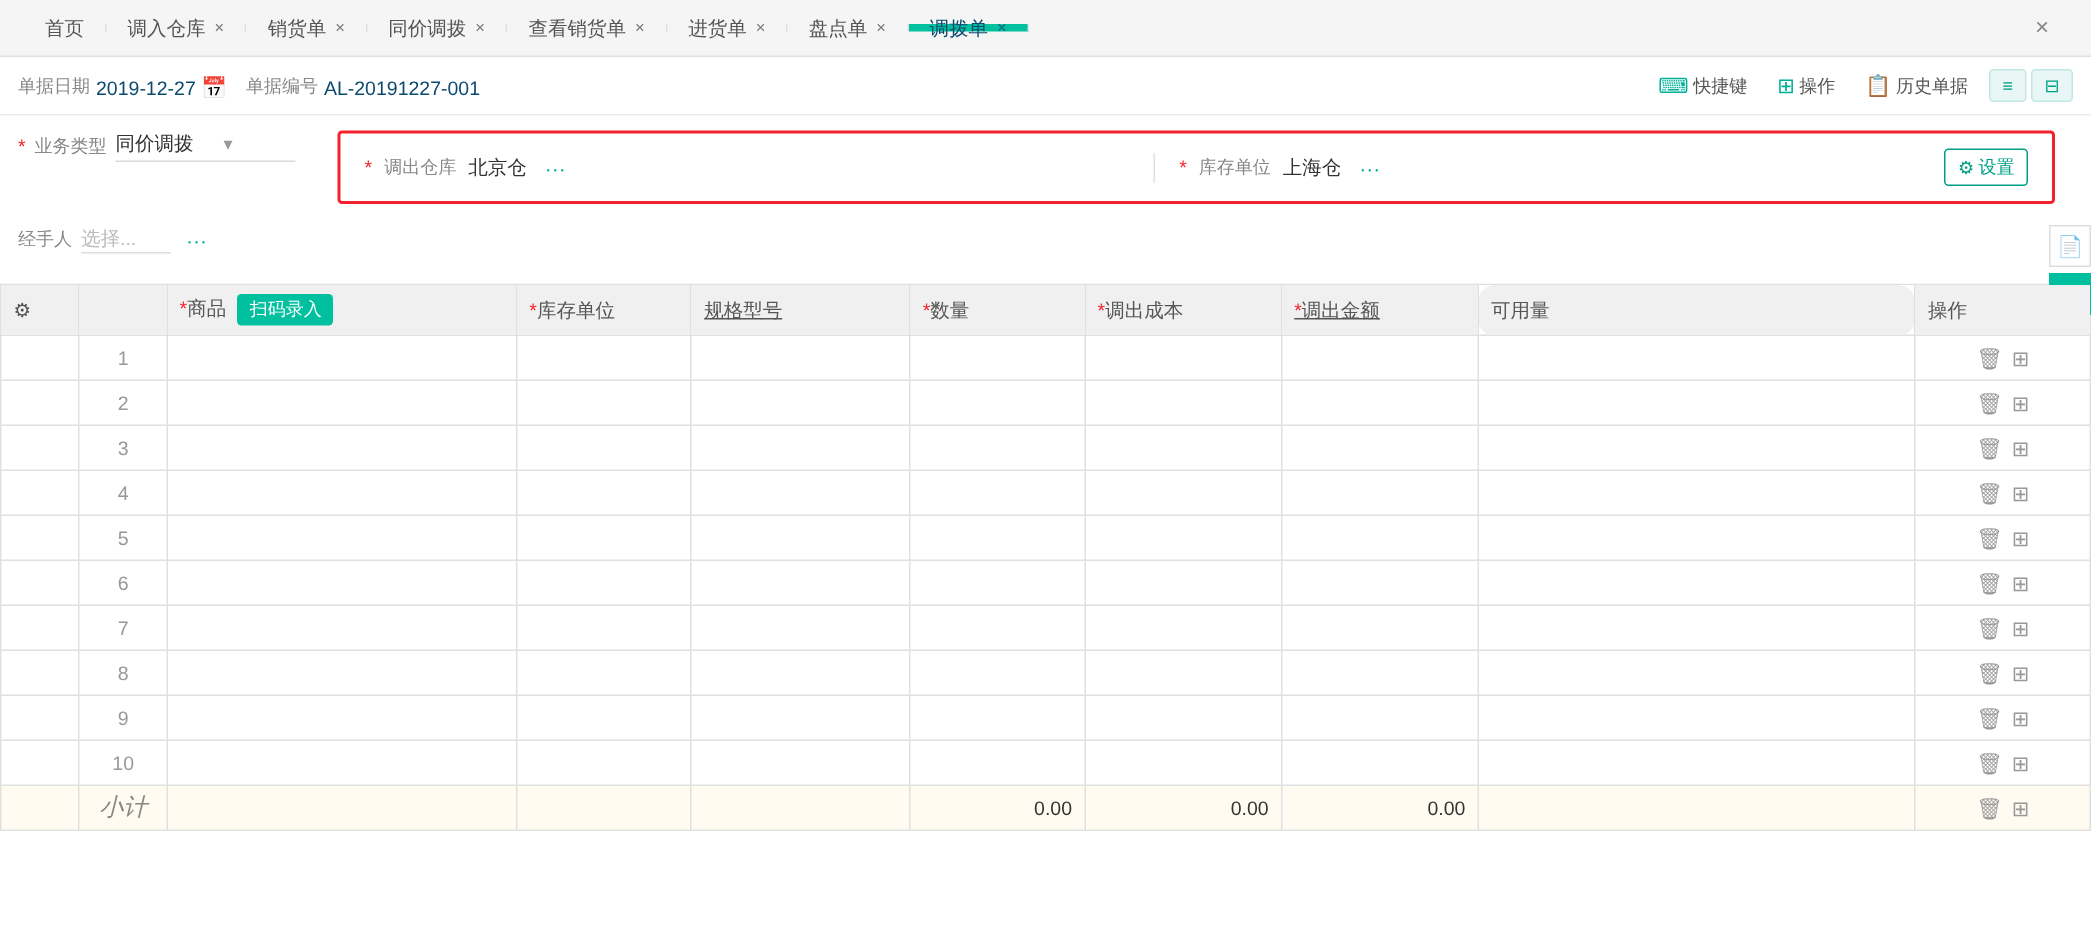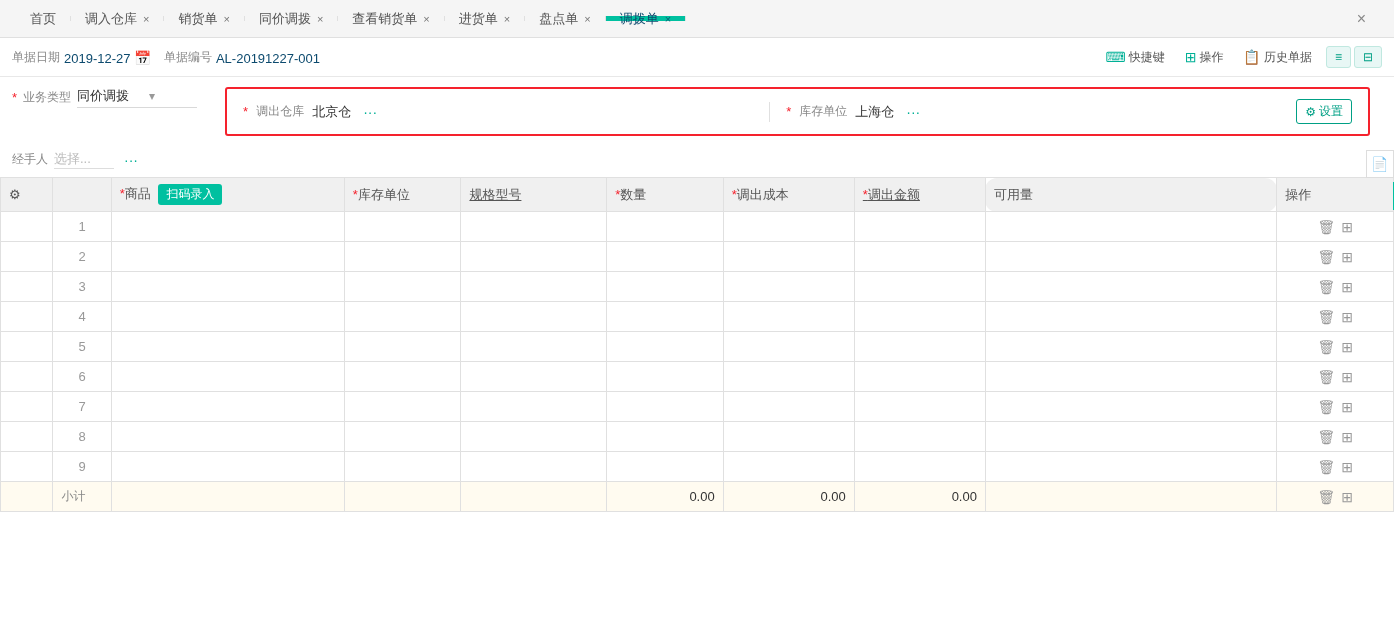--- a/index.html
+++ b/index.html
@@ -231,21 +231,21 @@
         <span class="more-icon">···</span>
       </div>
 
       <div class="settings-btn">
         <span>⚙</span>
         <span>设置</span>
       </div>
     </div>
   </div>
 
-  <div style="padding: 4px 12px 8px 12px; display:flex; align-items:center; gap:6px;">
+  <div style="padding: 4px 12px 20px 12px; display:flex; align-items:center; gap:6px;">
     <span class="form-label">经手人</span>
     <span class="form-input-placeholder" style="cursor:pointer; min-width:60px; border-bottom:1px solid #ddd; display:inline-block;">选择...</span>
     <span class="more-icon">···</span>
   </div>
 
   <div class="table-container">
     <table class="data-table">
       <thead>
         <tr>
           <th class="col-gear">⚙</th>
@@ -410,23 +410,40 @@
       <td></td>
       <td></td>
       <td></td>
       <td>
         <div class="row-ops">
           <span class="op-icon">🗑</span>
           <span class="op-icon">⊞</span>
         </div>
       </td>
     </tr>
+          <tr>
+      <td></td>
+      <td style="text-align:center;color:#999;">10</td>
+      <td></td>
+      <td></td>
+      <td></td>
+      <td></td>
+      <td></td>
+      <td></td>
+      <td></td>
+      <td>
+        <div class="row-ops">
+          <span class="op-icon">🗑</span>
+          <span class="op-icon">⊞</span>
+        </div>
+      </td>
+    </tr>
           <tr style="background: rgb(255, 251, 230);">
       <td></td>
-      <td style="text-align:left;color:#888;font-size:12px;">小计</td>
+      <td style="text-align:center;color:#888;font-size:16px;font-style:italic;">小计</td>
       <td></td>
       <td></td>
       <td></td>
       <td style="text-align:right;color:#333;">0.00</td>
       <td style="text-align:right;color:#333;">0.00</td>
       <td style="text-align:right;color:#333;">0.00</td>
       <td></td>
       <td>
         <div class="row-ops">
           <span class="op-icon">🗑</span>

